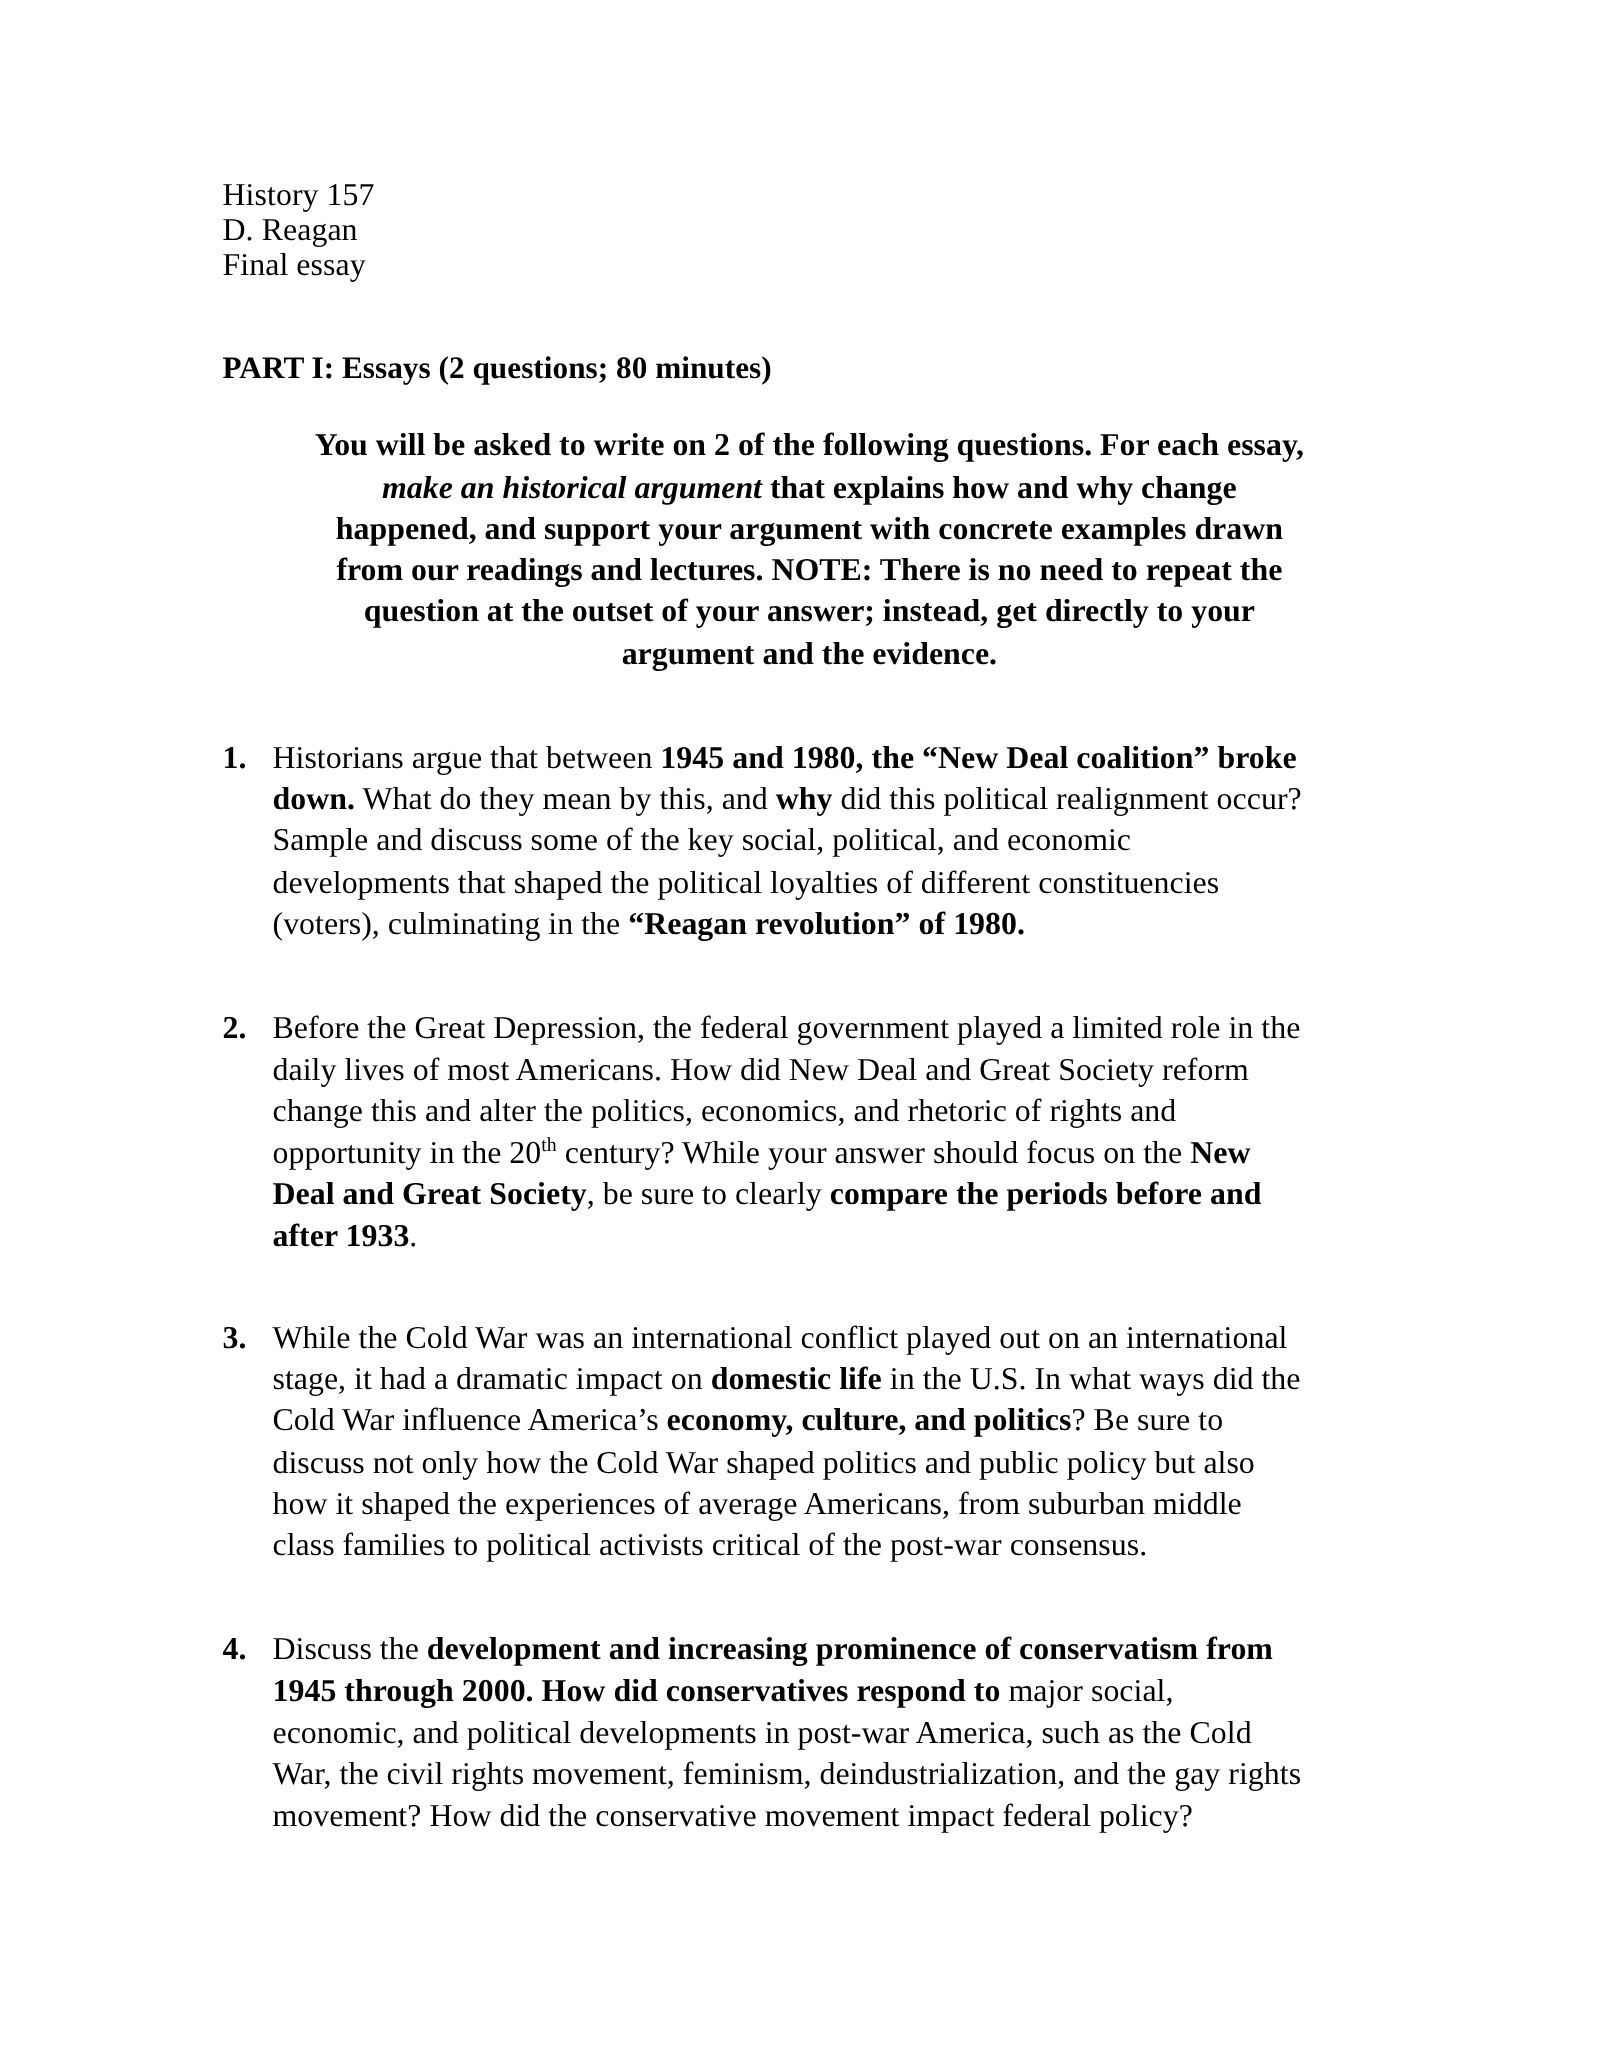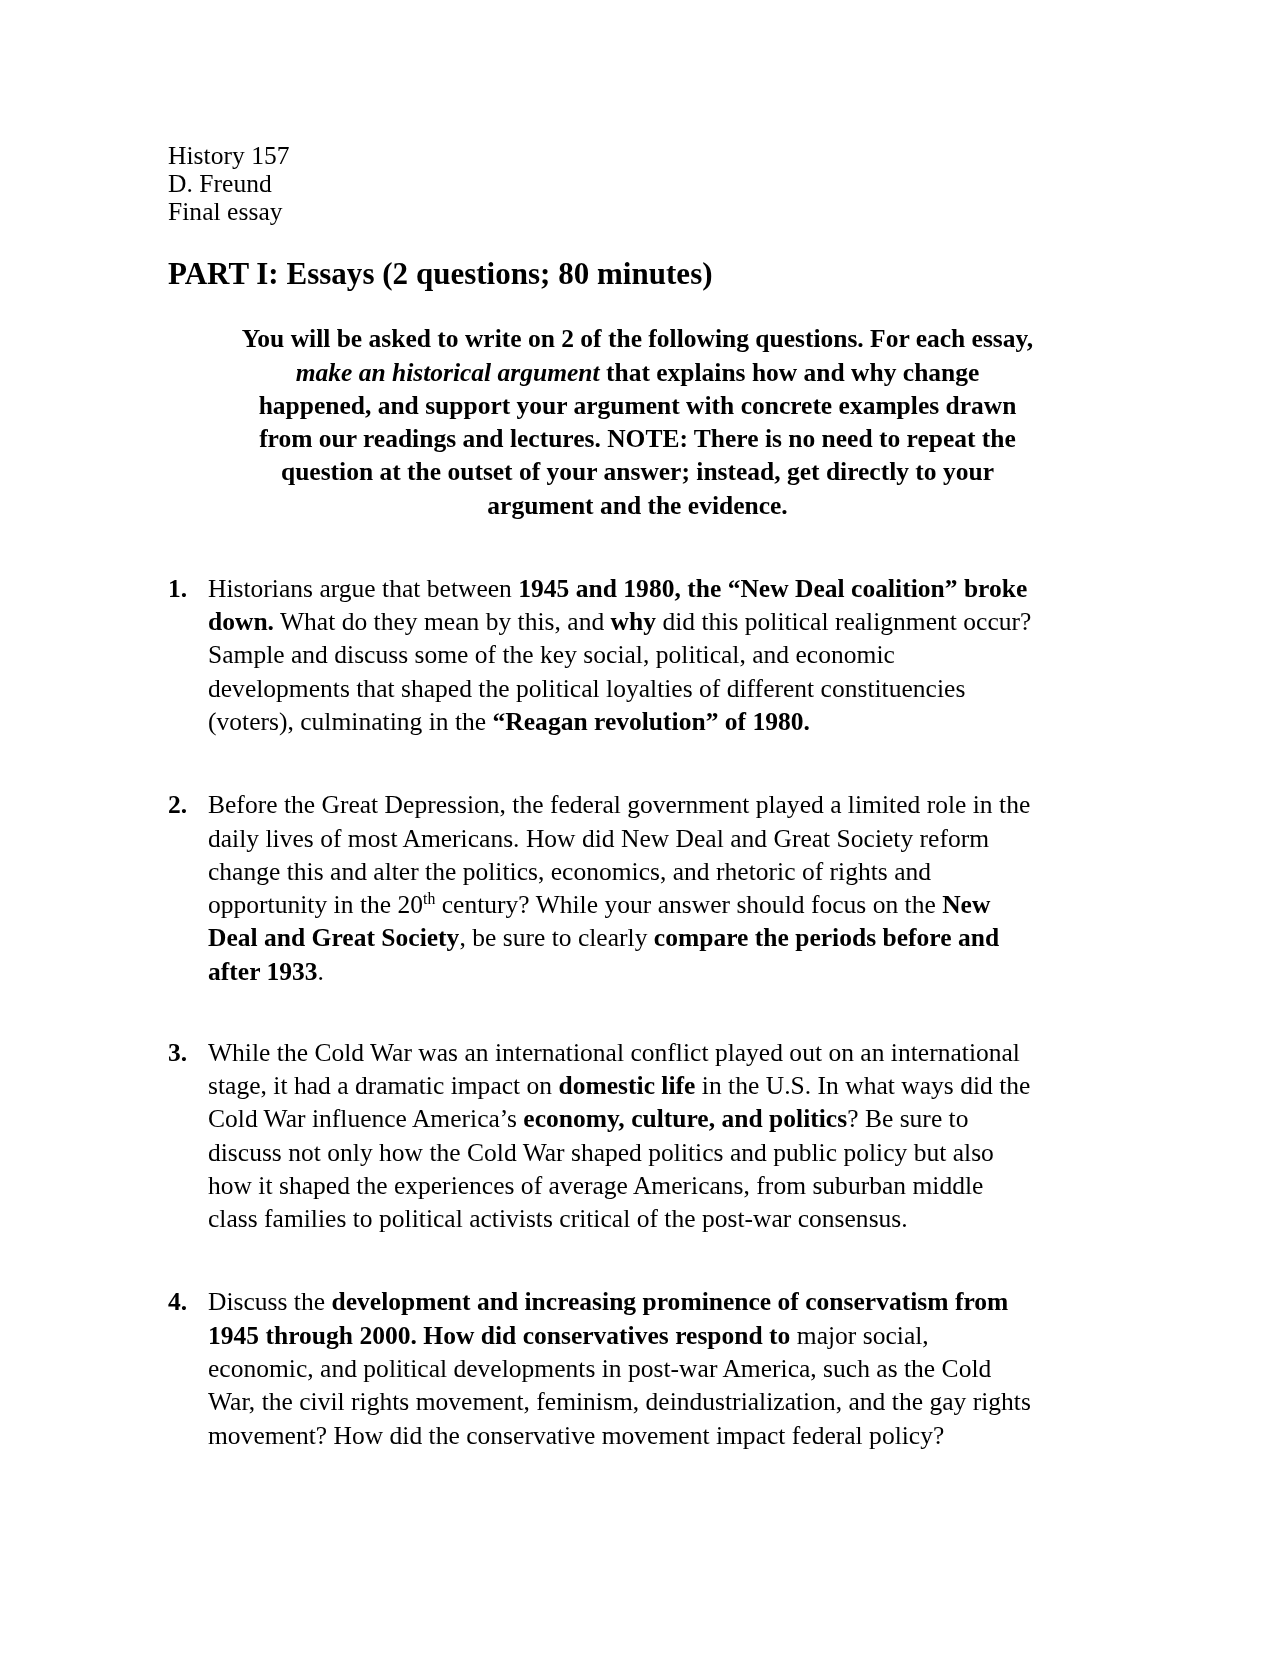--- a/index.html
+++ b/index.html
@@ -15,38 +15,38 @@
     position: relative;
     width: 1280px;
     height: 1656px;
     margin: 0 auto;
     background: #ffffff;
     box-sizing: border-box;
     overflow: hidden;
   }
   .content {
     position: absolute;
-    left: 168px;
+    left: 178px;
     top: 142px;
     width: 868px;
   }
 
   
   .header-block {
     font-size: 25.5px;
     line-height: 1.09;
     letter-spacing: 0.05px;
   }
   .header-line { white-space: pre; }
 
   
   .part-heading {
-    font-size: 31px;
+    font-size: 25px;
     font-weight: bold;
-    margin-top: 31px;
+    margin-top: 56px;
     letter-spacing: 0.02px;
   }
 
   
   .instructions {
     font-size: 25.5px;
     font-weight: bold;
     line-height: 1.305;
     margin-top: 30px;
     margin-left: 71px;
@@ -91,21 +91,21 @@
   .question.gap-3 { margin-bottom: 50px; }
 </style>
 </head>
 <body>
 
 <div class="page">
   <div class="content">
 
     <div class="header-block">
       <div class="header-line">History 157</div>
-      <div class="header-line">D. Freund</div>
+      <div class="header-line">D. Reagan</div>
       <div class="header-line">Final essay</div>
     </div>
 
     <div class="part-heading">PART I: Essays (2 questions; 80 minutes)</div>
 
     <p class="instructions"><span>You will be asked to write on 2 of the following questions.  For each essay, </span><span class="ital">make an historical argument</span><span> that explains how and why change happened, and support your argument with concrete examples drawn from our readings and lectures.  NOTE: There is no need to repeat the question at the outset of your answer; instead, get directly to your argument and the evidence.</span></p>
 
     <div class="questions">
 
       <div class="question gap-1">

